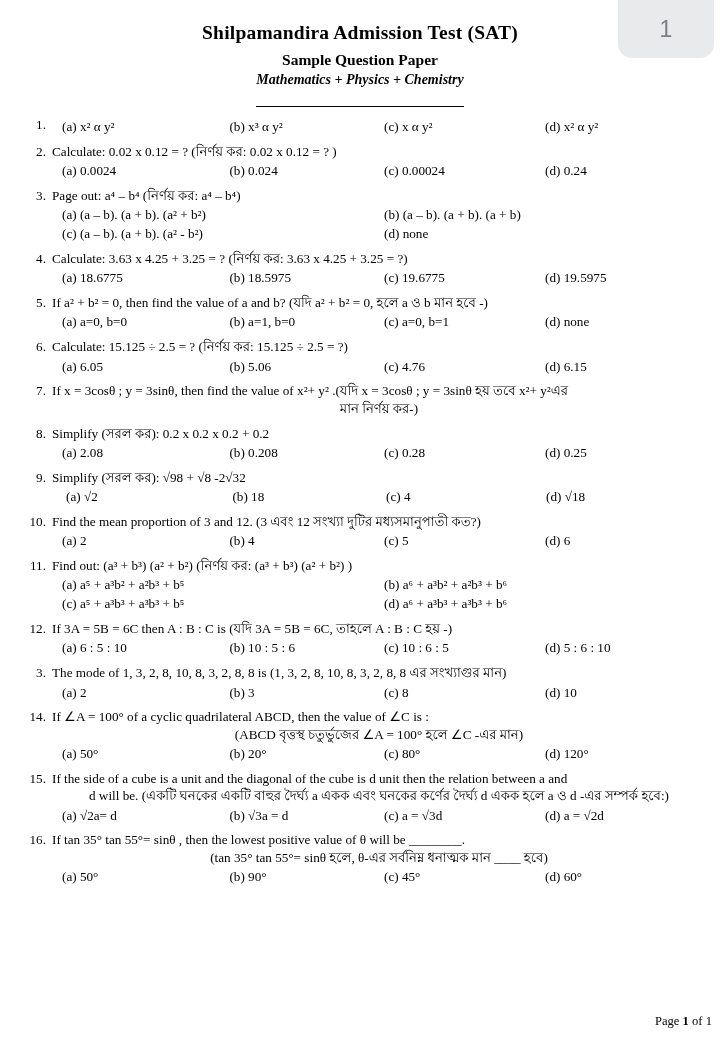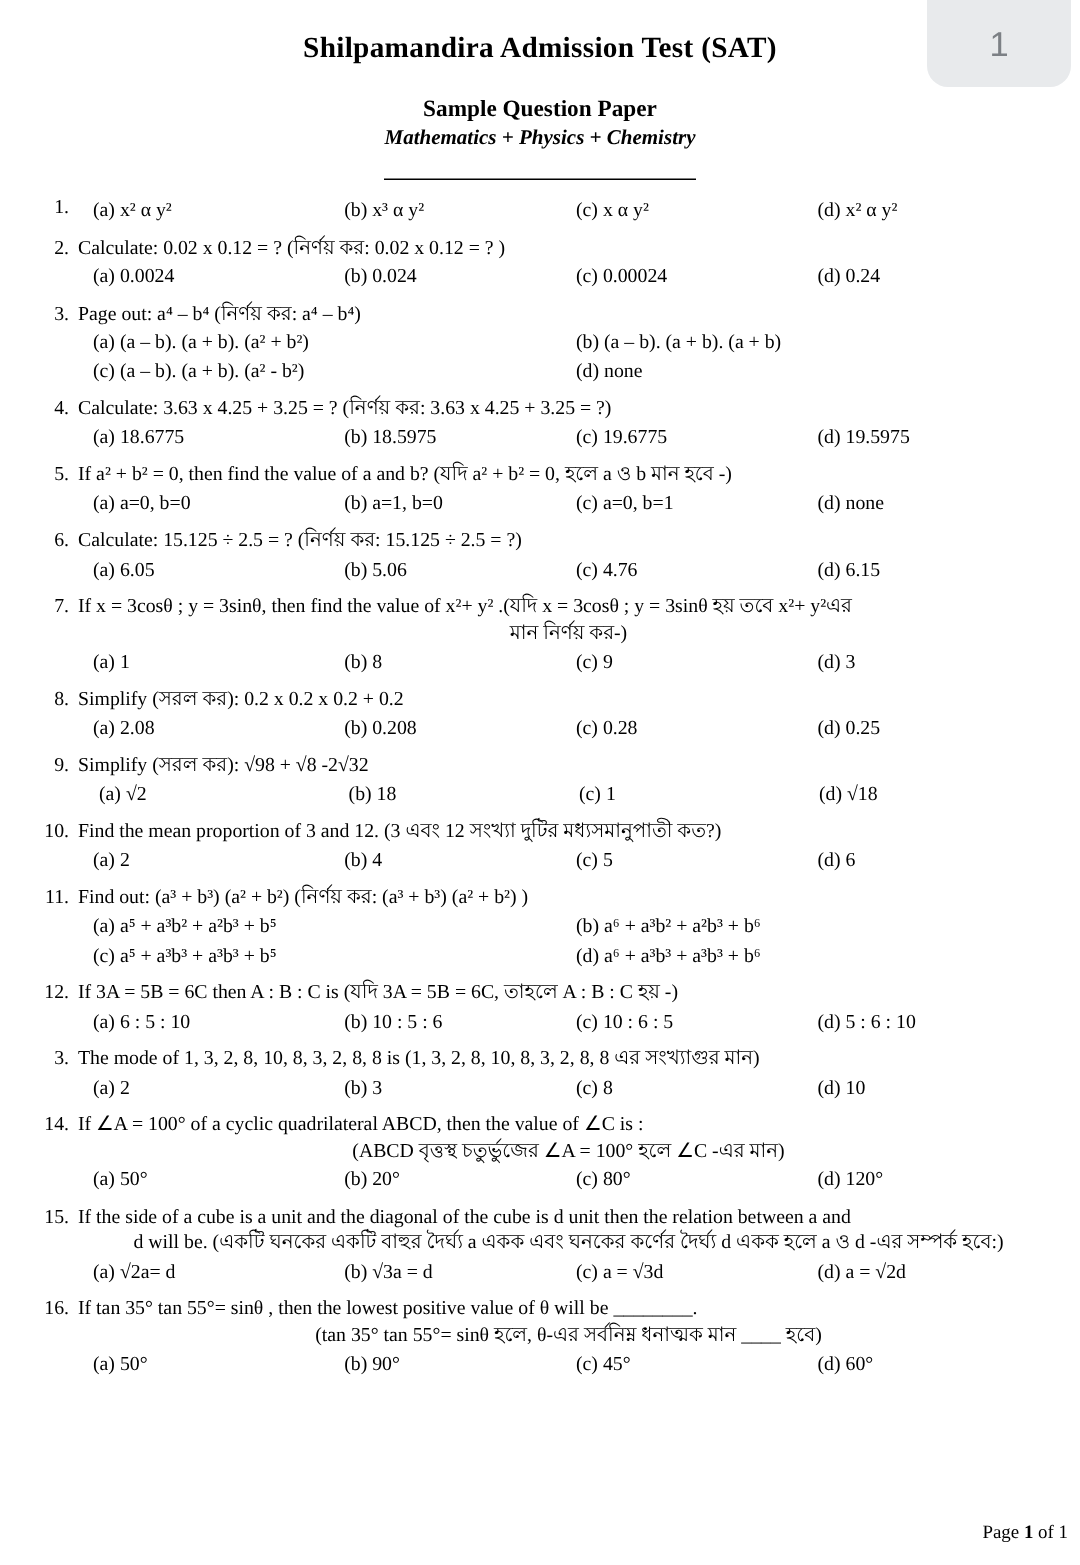--- a/index.html
+++ b/index.html
@@ -42,21 +42,21 @@
     text-align: center;
   }
   .title-main {
     font-size: 19.5px;
     font-weight: bold;
     letter-spacing: 0.2px;
   }
   .title-sub {
     font-size: 15.5px;
     font-weight: bold;
-    margin-top: 20px;
+    margin-top: 7px;
   }
   .title-subjects {
     font-size: 14px;
     font-weight: bold;
     font-style: italic;
     margin-top: 3px;
     display: inline-block;
     border-bottom: 1.3px solid #000;
     padding-bottom: 18px;
   }
@@ -205,26 +205,20 @@
           <span class="opt">(d) 6.15</span>
         </div>
       </div>
     </div>
 
     <div class="q">
       <div class="q-num">7.</div>
       <div class="q-body">
         <span class="q-stem">If x = 3cosθ ; y = 3sinθ, then find the value of x²+ y² .(যদি x = 3cosθ ; y = 3sinθ হয় তবে x²+ y²এর</span>
         <span class="q-stem2">মান নির্ণয় কর-)</span>
-        <div class="opts w-a">
-          <span class="opt">(a) 1</span>
-          <span class="opt">(b) 8</span>
-          <span class="opt">(c) 9</span>
-          <span class="opt">(d) 3</span>
-        </div>
       </div>
     </div>
 
     <div class="q">
       <div class="q-num">8.</div>
       <div class="q-body">
         <span class="q-stem">Simplify (সরল কর):  0.2 x 0.2 x 0.2 + 0.2</span>
         <div class="opts w-a">
           <span class="opt">(a) 2.08</span>
           <span class="opt">(b) 0.208</span>
@@ -234,21 +228,21 @@
       </div>
     </div>
 
     <div class="q">
       <div class="q-num">9.</div>
       <div class="q-body">
         <span class="q-stem">Simplify (সরল কর):   √98 + √8 -2√32</span>
         <div class="opts w-a indent-more">
           <span class="opt">(a) √2</span>
           <span class="opt">(b) 18</span>
-          <span class="opt">(c) 1</span>
+          <span class="opt">(c) 4</span>
           <span class="opt">(d) √18</span>
         </div>
       </div>
     </div>
 
     <div class="q">
       <div class="q-num">10.</div>
       <div class="q-body">
         <span class="q-stem">Find the mean proportion of 3 and 12. (3 এবং 12 সংখ্যা দুটির মধ্যসমানুপাতী কত?)</span>
         <div class="opts w-a">

